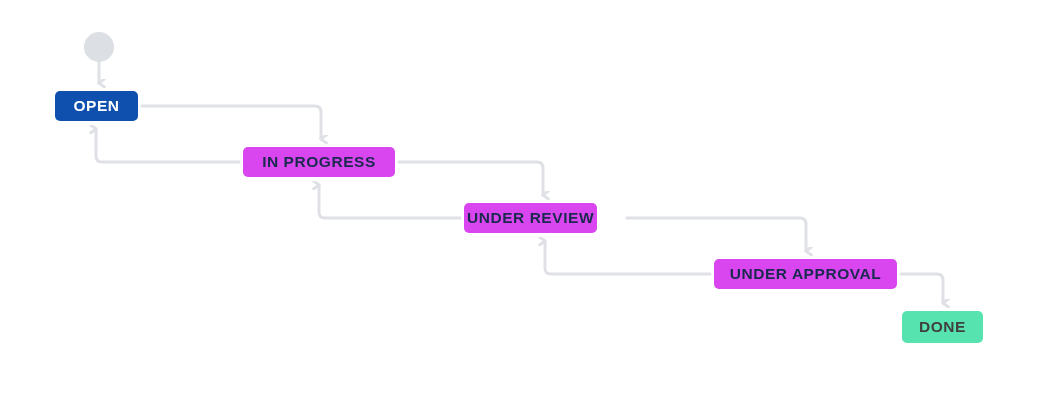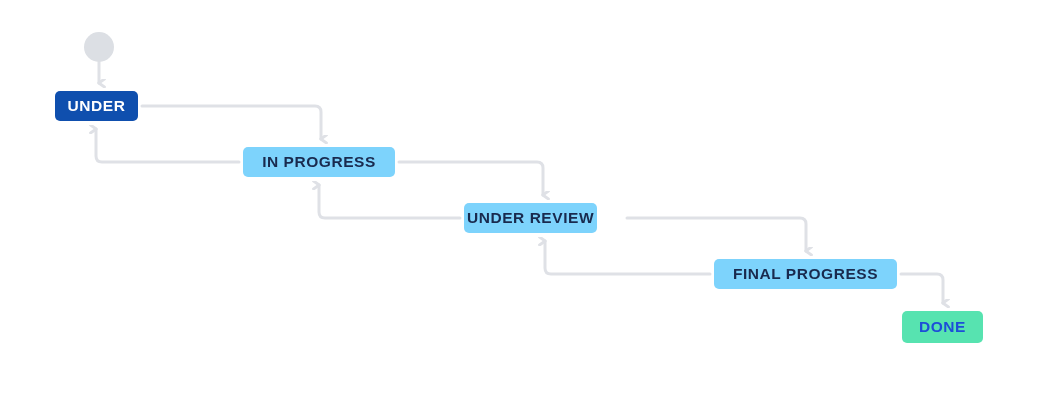--- a/index.html
+++ b/index.html
@@ -38,27 +38,27 @@
     box-sizing: border-box;
     user-select: none;
   }
   .node-open {
     background: #0f4fae;
     color: #ffffff;
   }
   .node-progress,
   .node-review,
   .node-approval {
-    background: #7dd3fc;
+    background: #d946ef;
     color: #192a4e;
     text-align: center;
   }
   .node-done {
     background: #57e3b0;
-    color: #1d4ed8;
+    color: #404040;
     justify-content: center;
   }
   .start-dot {
     position: absolute;
     border-radius: 50%;
     background: #dcdfe4;
   }
 </style>
 </head>
 <body>
@@ -88,32 +88,32 @@
 
       <path d="M710,274 L551,274 Q545,274 545,268 L545,241" marker-end="url(#arrowhead)"></path>
 
       <path d="M901,274 L937,274 Q943,274 943,280 L943,303" marker-end="url(#arrowhead)"></path>
     </g>
   </svg>
 
   <div class="start-dot" style="left:84px; top:32px; width:30px; height:30px;"></div>
 
   <div class="node node-open" style="left:55px; top:91px; width:83px; height:30px;">
-    <span>UNDER</span>
+    <span>OPEN</span>
   </div>
 
   <div class="node node-progress" style="left:243px; top:147px; width:152px; height:30px;">
     <span>IN PROGRESS</span>
   </div>
 
   <div class="node node-review" style="left:464px; top:203px; width:133px; height:30px;">
     <span>UNDER REVIEW</span>
   </div>
 
   <div class="node node-approval" style="left:714px; top:259px; width:183px; height:30px;">
-    <span>FINAL PROGRESS</span>
+    <span>UNDER APPROVAL</span>
   </div>
 
   <div class="node node-done" style="left:902px; top:311px; width:81px; height:32px;">
     <span>DONE</span>
   </div>
 
 </div>
 
 </body></html>

